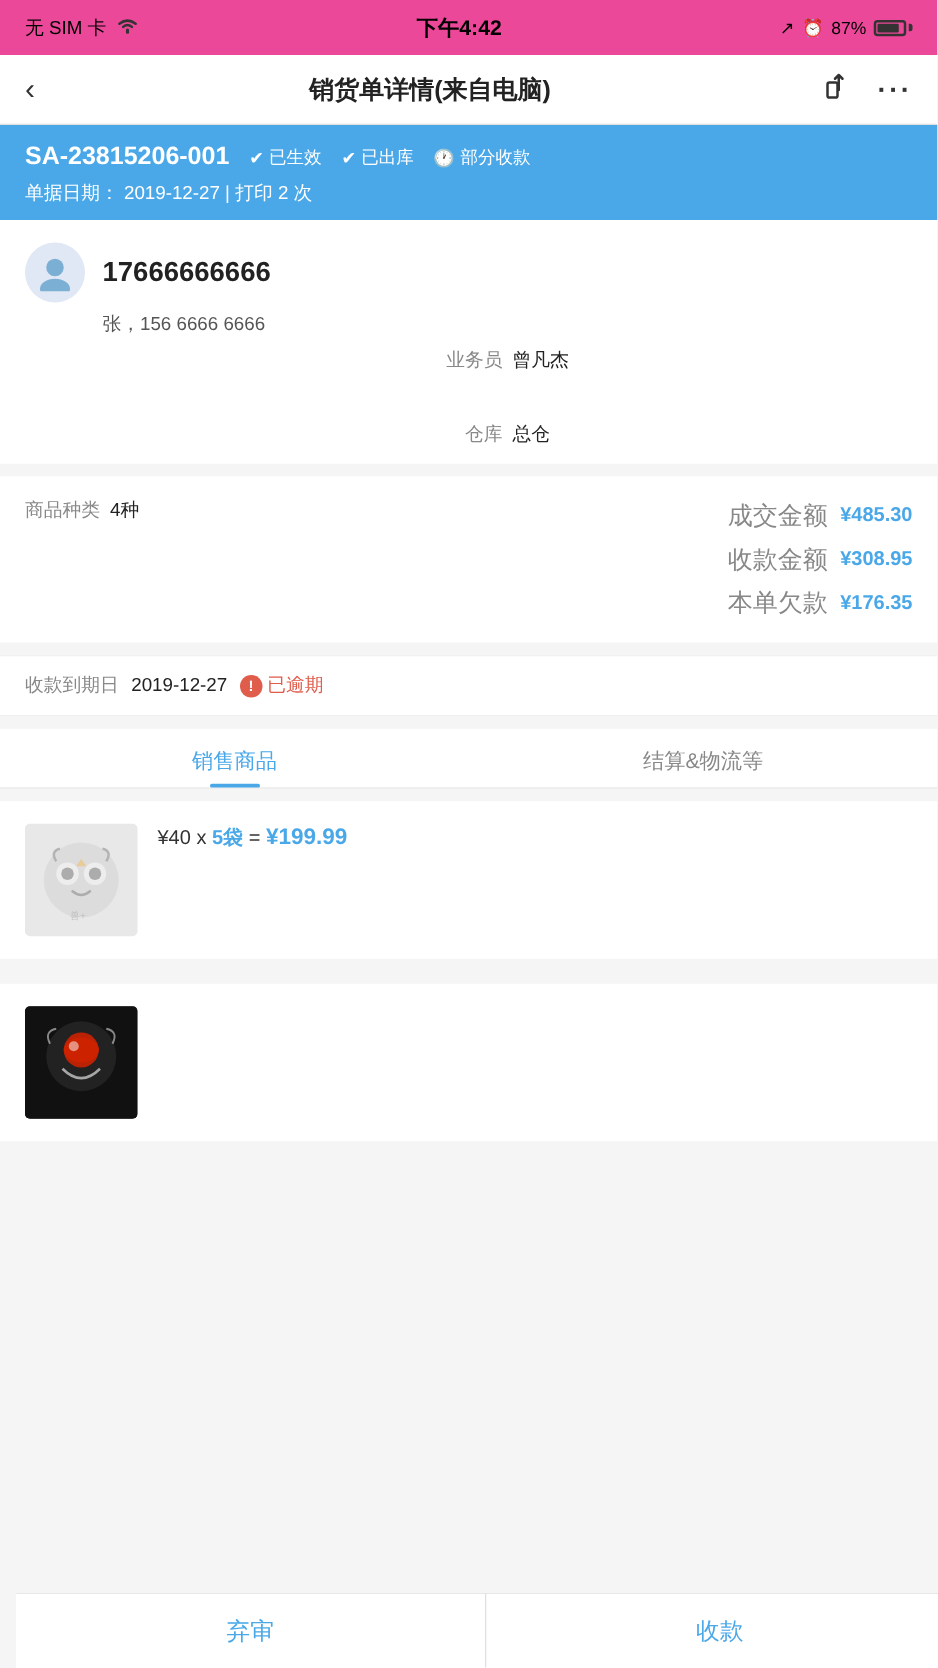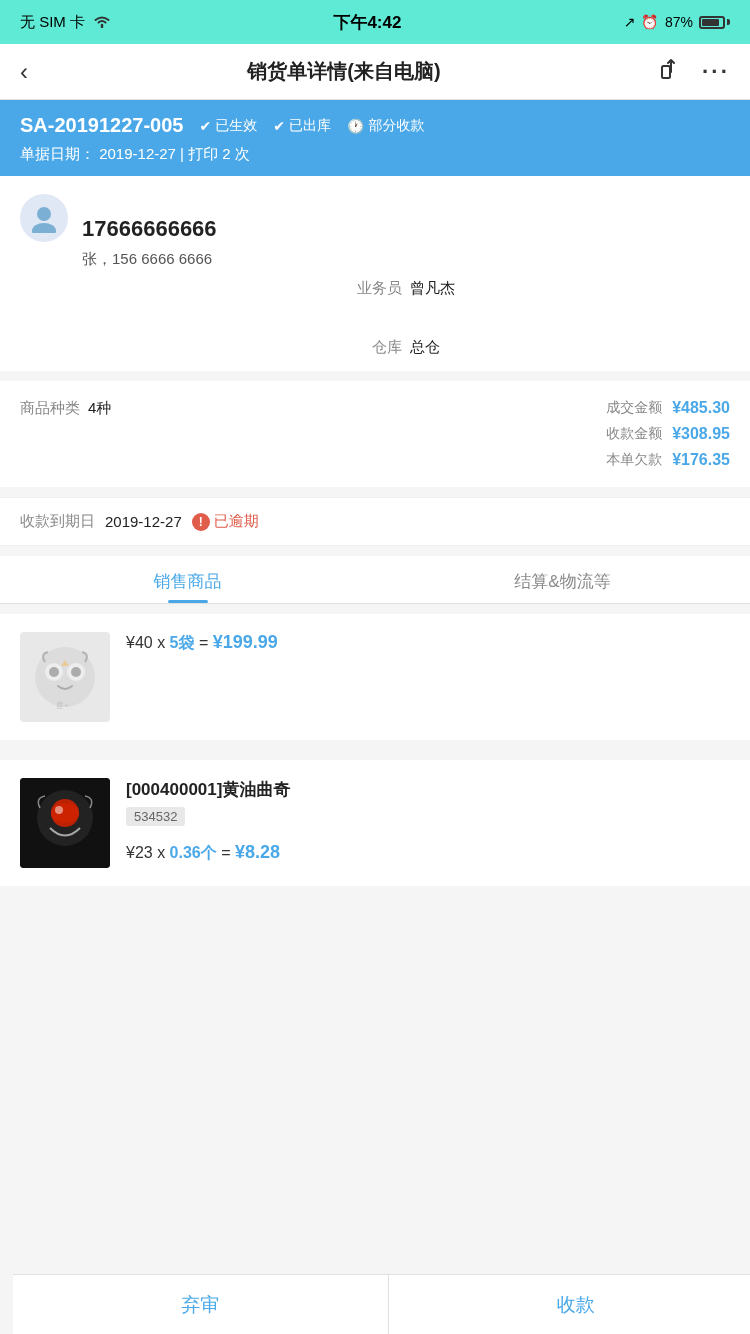--- a/index.html
+++ b/index.html
@@ -9,21 +9,21 @@
       background: #f5f5f5;
       width: 750px;
       min-height: 1334px;
       position: relative;
       overflow-x: hidden;
     }
 
     
     .status-bar {
       height: 44px;
-      background: #5eead4;
+      background: #ec4899;
       display: flex;
       align-items: center;
       justify-content: space-between;
       padding: 0 20px;
       font-size: 15px;
       font-weight: 500;
     }
     .status-left { display: flex; align-items: center; gap: 8px; }
     .status-center { font-weight: 600; font-size: 17px; }
     .status-right { display: flex; align-items: center; gap: 6px; font-size: 14px; }
@@ -73,21 +73,21 @@
     }
 
     
     .customer-card {
       background: #fff;
       padding: 18px 20px 14px 20px;
       margin-bottom: 10px;
     }
     .customer-top {
       display: flex;
-      align-items: flex-end;
+      align-items: center;
       gap: 14px;
       margin-bottom: 8px;
     }
     .avatar {
       width: 48px;
       height: 48px;
       border-radius: 50%;
       background: #e0e8f5;
       display: flex;
       align-items: center;
@@ -125,21 +125,21 @@
       display: flex;
       align-items: flex-start;
       justify-content: space-between;
     }
     .summary-left { display: flex; flex-direction: column; }
     .summary-row { display: flex; align-items: center; gap: 8px; margin-bottom: 6px; }
     .summary-label { font-size: 15px; color: #888; }
     .summary-value-plain { font-size: 15px; color: #222; }
     .summary-right { display: flex; flex-direction: column; align-items: flex-end; gap: 8px; }
     .amount-row { display: flex; align-items: center; gap: 10px; }
-    .amount-label { font-size: 14px; color: #888; }
+    .amount-label { font-size: 20px; color: #888; }
     .amount-value { font-size: 16px; color: #4aa8e8; font-weight: 600; }
 
     
     .due-date-card {
       background: #fff;
       padding: 14px 20px;
       display: flex;
       align-items: center;
       gap: 10px;
       margin-bottom: 10px;
@@ -348,21 +348,21 @@
         <rect x="2" y="8" width="8" height="12" rx="1.5" stroke="#333" stroke-width="2"></rect>
         <path d="M11 14 L11 2 M8 5 L11 2 L14 5" stroke="#333" stroke-width="2" stroke-linecap="round" stroke-linejoin="round"></path>
       </svg>
     </span>
     <span class="nav-icon" style="font-size:22px;font-weight:700;letter-spacing:2px;">···</span>
   </div>
 </div>
 
 <div class="header-banner">
   <div class="banner-row1">
-    <span class="order-id">SA-20191227-005</span>
+    <span class="order-id">SA-23815206-001</span>
     <span class="badge">
       <span class="badge-icon">✔</span>
       <span>已生效</span>
     </span>
     <span class="badge">
       <span class="badge-icon">✔</span>
       <span>已出库</span>
     </span>
     <span class="badge">
       <span class="badge-icon">🕐</span>
@@ -472,31 +472,20 @@
         <rect width="90" height="90" fill="#111"></rect>
         <circle cx="45" cy="40" r="28" fill="#222"></circle>
         <circle cx="45" cy="35" r="14" fill="#cc2200" opacity="0.9"></circle>
         <ellipse cx="45" cy="35" rx="14" ry="10" fill="#cc2200"></ellipse>
         <circle cx="39" cy="32" r="4" fill="#fff" opacity="0.5"></circle>
         <path d="M30 50 Q45 65 60 50" stroke="#fff" stroke-width="2" fill="none" opacity="0.6"></path>
         <path d="M20 30 Q15 20 25 18" stroke="#fff" stroke-width="1.5" fill="none" opacity="0.5"></path>
         <path d="M70 30 Q75 20 65 18" stroke="#fff" stroke-width="1.5" fill="none" opacity="0.5"></path>
       </svg>
     </div>
-    <div class="product-info">
-      <div class="product-name">
-        <span>[000400001]</span><span>黄油曲奇</span>
-      </div>
-      <div style="margin-bottom:8px;">
-        <span class="product-sku">534532</span>
-      </div>
-      <div class="product-price-row">
-        <span>¥23 x </span><span class="price-highlight">0.36个</span><span> = </span><span class="total-highlight">¥8.28</span>
-      </div>
-    </div>
   </div>
 
   <div style="height:70px;background:#f5f5f5;"></div>
 </div>
 
 <div class="bottom-bar">
   <div class="bottom-btn bottom-btn-left">
     <span>弃审</span>
   </div>
   <div class="bottom-btn bottom-btn-right">

